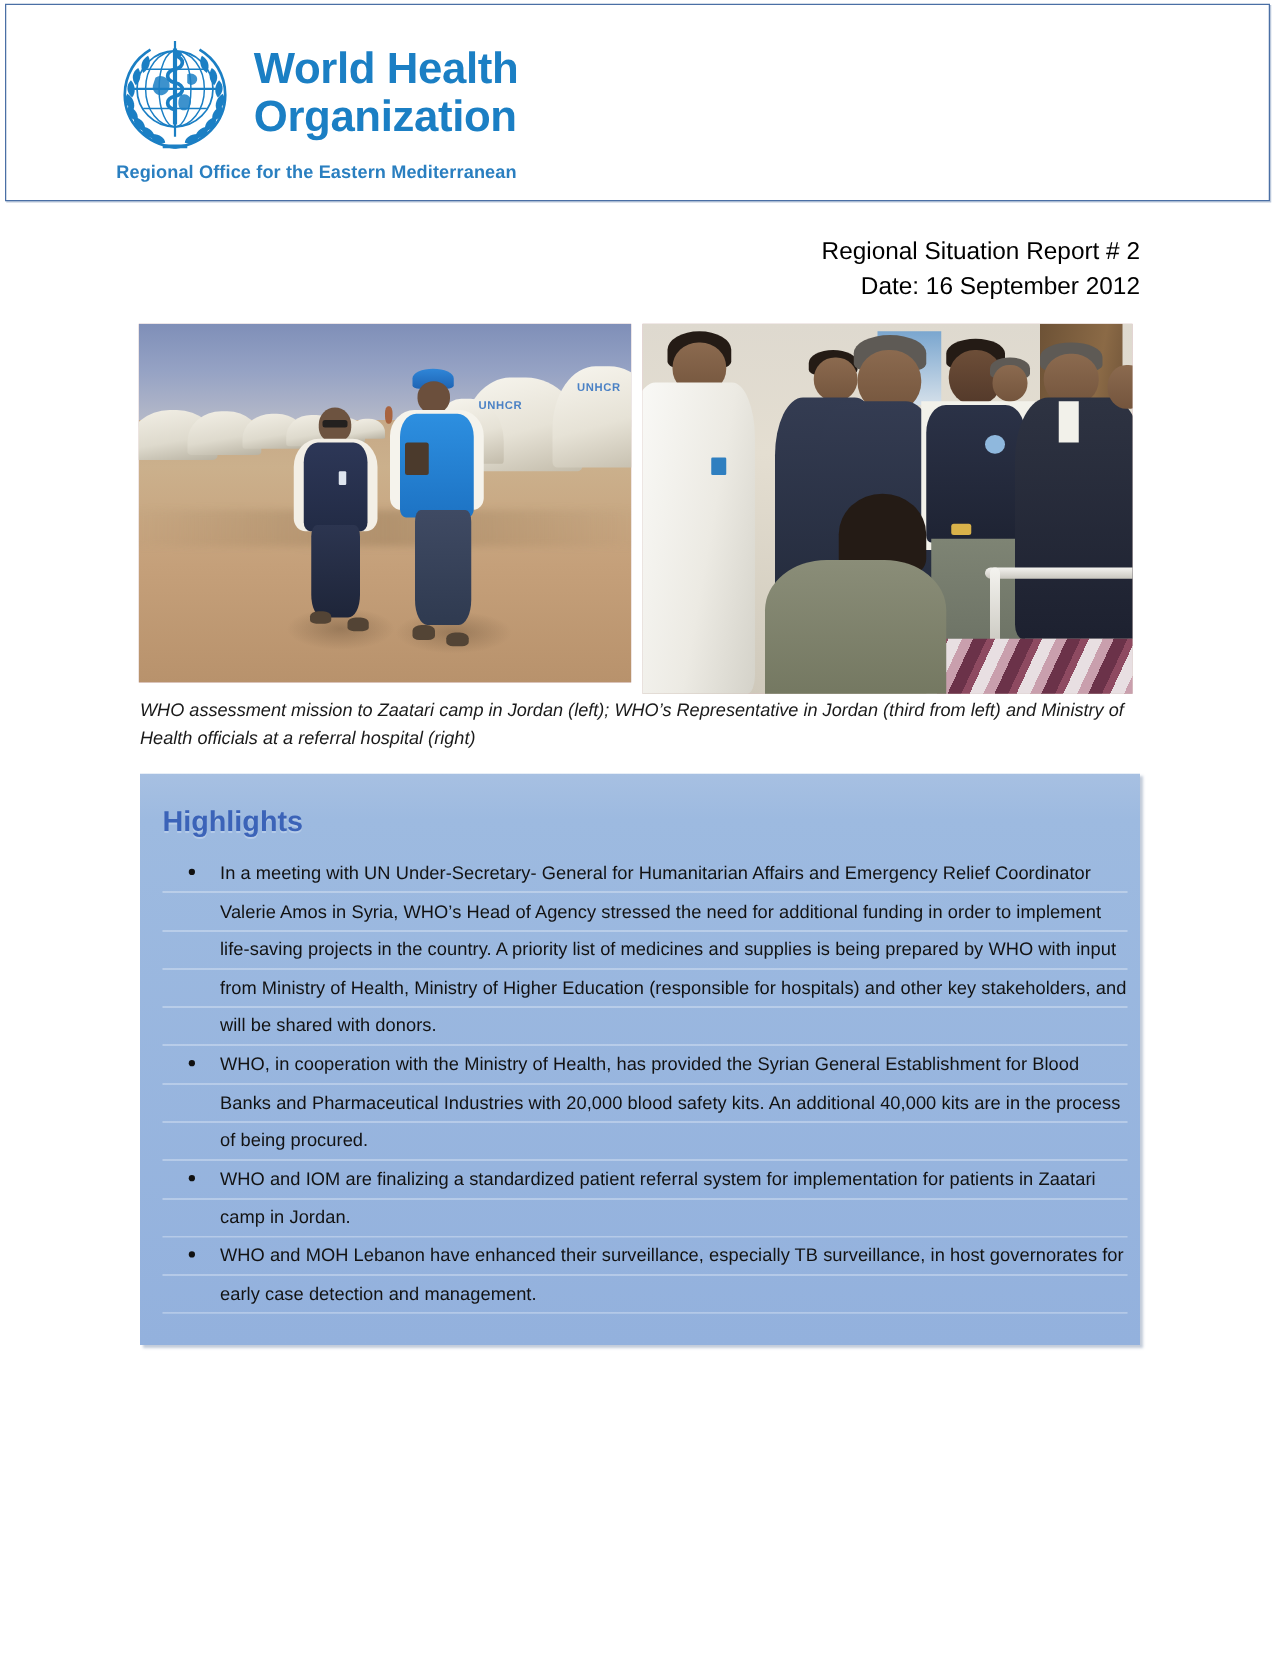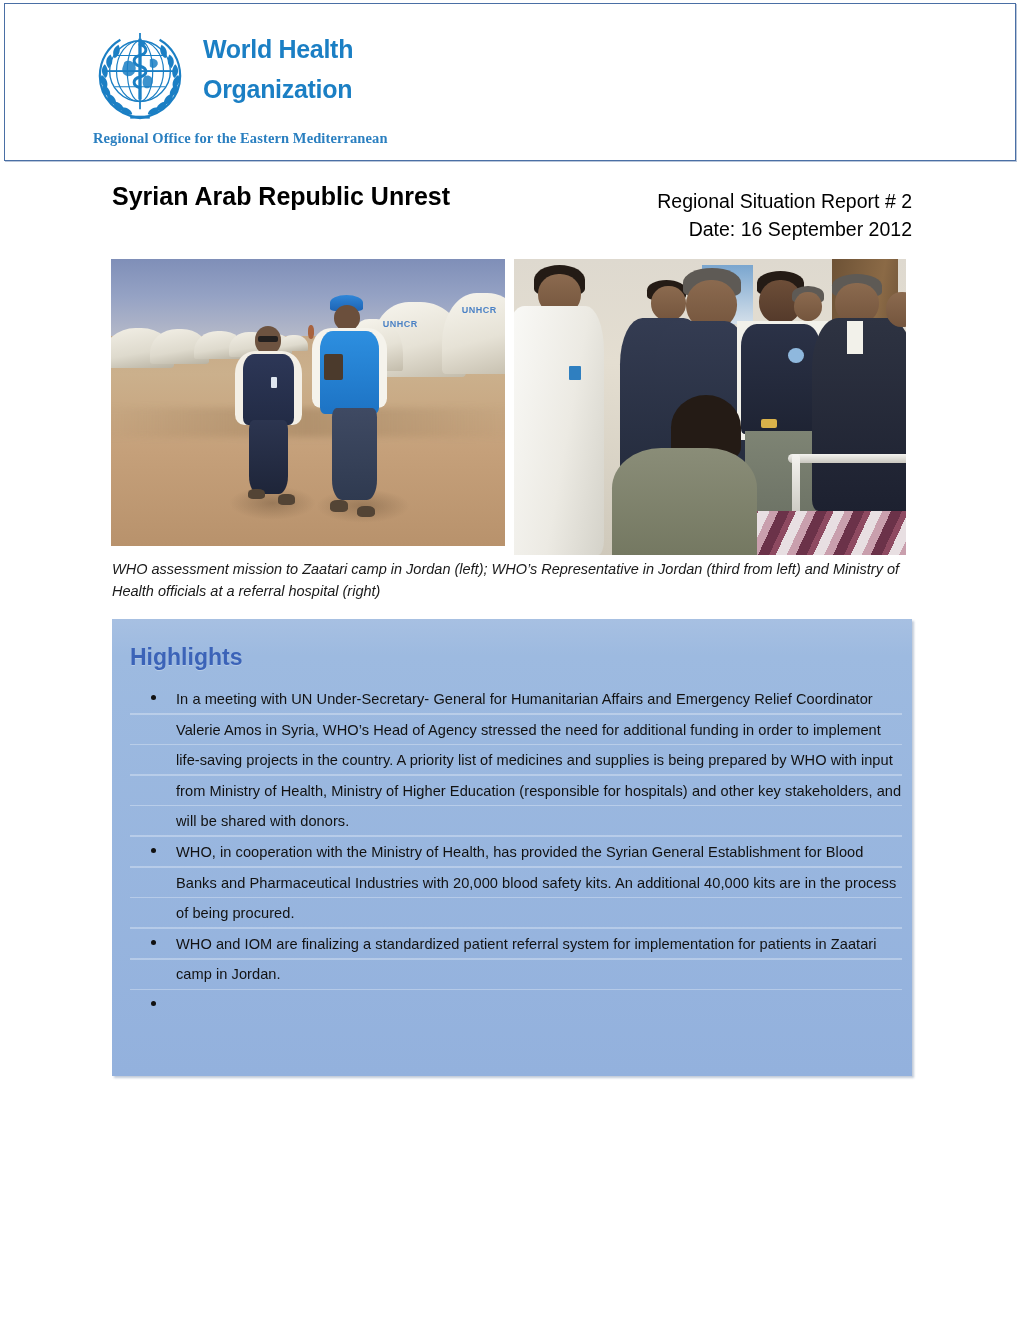--- a/index.html
+++ b/index.html
@@ -37,36 +37,35 @@
   .who-emblem {
     width: 98px;
     height: 98px;
     flex: 0 0 auto;
   }
   .who-wordmark {
     margin-left: 14px;
     margin-top: 8px;
     color: #1b7fc4;
     font-weight: bold;
-    font-size: 25px;
+    font-size: 35px;
     line-height: 1.12;
     letter-spacing: -0.3px;
     white-space: nowrap;
   }
-  .who-wordmark .w-line2 { display: block; margin-top: 12px; }
+  .who-wordmark .w-line2 { display: block; }
   .who-subtitle {
     position: absolute;
     left: 88px;
     top: 126px;
     color: #2a7fc0;
     font-size: 14.5px;
     font-weight: bold;
     letter-spacing: 0.1px;
     white-space: nowrap;
-    font-family: Liberation Serif, serif;
   }
 
   
   .title-row {
     position: absolute;
     left: 112px;
     top: 182px;
     width: 800px;
     height: 60px;
   }
@@ -319,21 +318,20 @@
     <div class="who-wordmark">
       <span>World Health</span>
       <span class="w-line2">Organization</span>
     </div>
   </div>
 
   <div class="who-subtitle">Regional Office for the Eastern Mediterranean</div>
 </div>
 
 <div class="title-row">
-  <div class="doc-title">Syrian Arab Republic Unrest</div>
   <div class="report-meta">
     <span>Regional Situation Report # 2</span>
     <span>Date: 16 September 2012</span>
   </div>
 </div>
 
 <div class="photo photo-left">
   <div class="layer sky"></div>
   <div class="layer sand"></div>
   <div class="layer sand-streak"></div>
@@ -431,15 +429,16 @@
     <li class="bullet-item">
       <span class="bullet-dot"></span>
       <span>WHO, in cooperation with the Ministry of Health, has provided the Syrian General Establishment for Blood Banks and Pharmaceutical Industries with 20,000 blood safety kits. An additional 40,000 kits are in the process of being procured.</span>
     </li>
     <li class="bullet-item">
       <span class="bullet-dot"></span>
       <span>WHO and IOM are finalizing a standardized patient referral system for implementation for patients in Zaatari camp in Jordan.</span>
     </li>
     <li class="bullet-item">
       <span class="bullet-dot"></span>
+      <span>WHO and MOH Lebanon have enhanced their surveillance, especially TB surveillance, in host governorates for early case detection and management.</span>
     </li>
   </ul>
 </div>
 
 </body></html>

